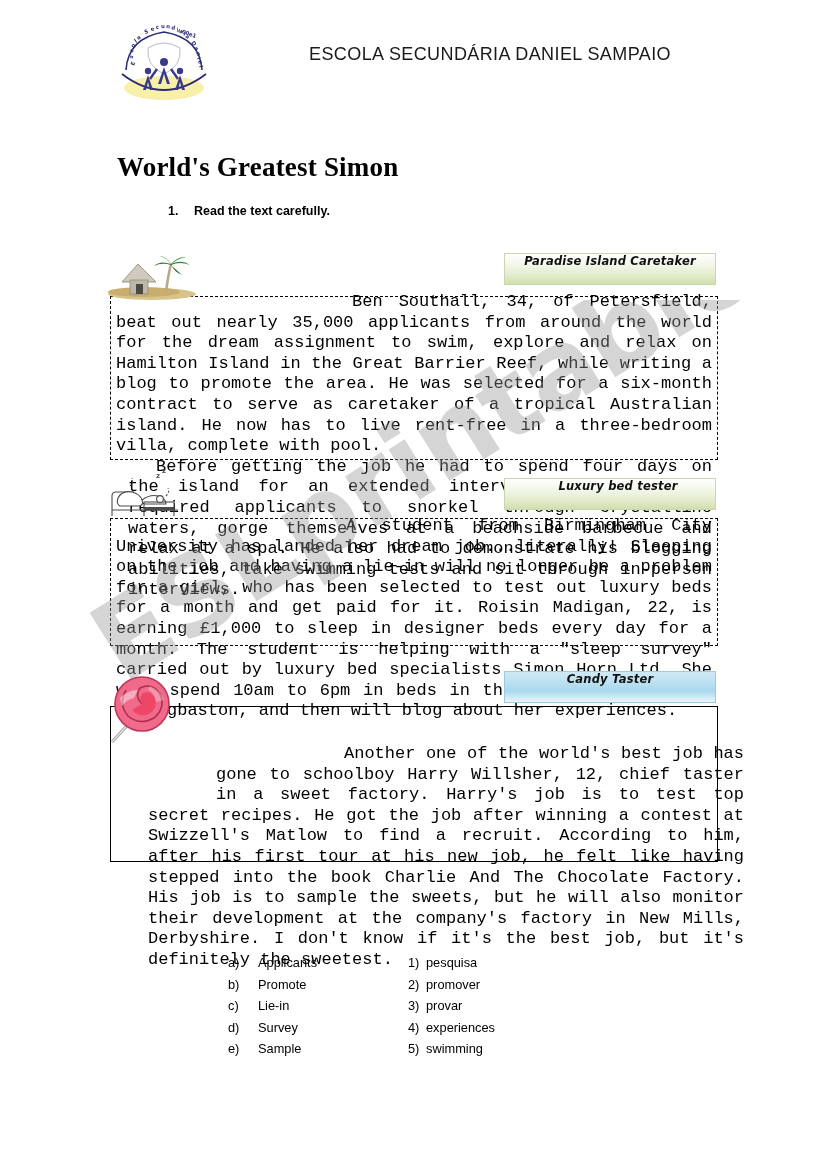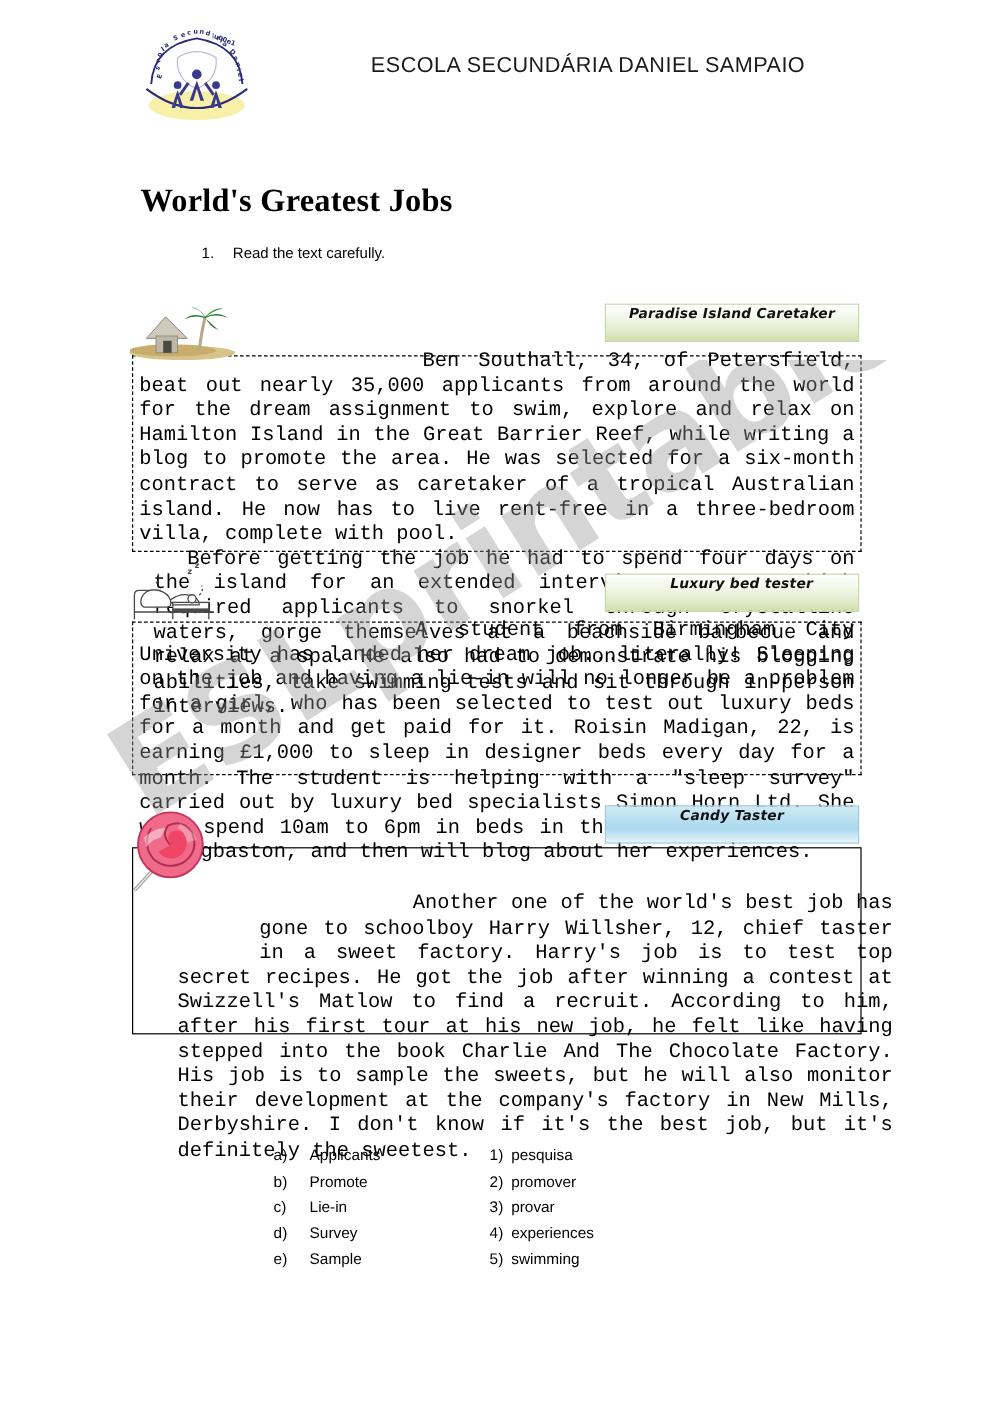--- a/index.html
+++ b/index.html
@@ -90,21 +90,21 @@
     font-family: "Liberation Serif", serif;
     font-weight: 700;
     font-size: 27px;
     color: #000;
     letter-spacing: 0.2px;
   }
 
   .task {
     position: absolute;
     font-family: "Liberation Sans", sans-serif;
-    font-weight: 400;
+    font-weight: 700;
     font-size: 12.5px;
     color: #000;
   }
   .task-num { display: inline-block; width: 26px; }
   #task1 { left: 168px; top: 204px; }
   #task2 { left: 168px; top: 914px; }
 
   
   .article {
     position: absolute;
@@ -229,21 +229,21 @@
           <text transform="translate(86,39) rotate(72)">e</text>
           <text transform="translate(87,44) rotate(78)">l</text>
         </g>
       </svg>
     </div>
     <div class="school-block">
       <div class="school-name">ESCOLA SECUNDÁRIA DANIEL SAMPAIO</div>
     </div>
   </div>
 
-  <div class="doc-title">World's Greatest Jobs</div>
+  <div class="doc-title">World's Greatest Simon</div>
 
   <div class="task" id="task1">
     <span class="task-num">1.</span><span>Read the text carefully.</span>
   </div>
 
   <div class="article">
     <div class="art-box" style="left:110px; top:296px; width:608px; height:164px;"></div>
     <div class="banner green" style="left:504px; top:253px; width:212px;">
       <span class="banner-label">Paradise Island Caretaker</span>
     </div>

